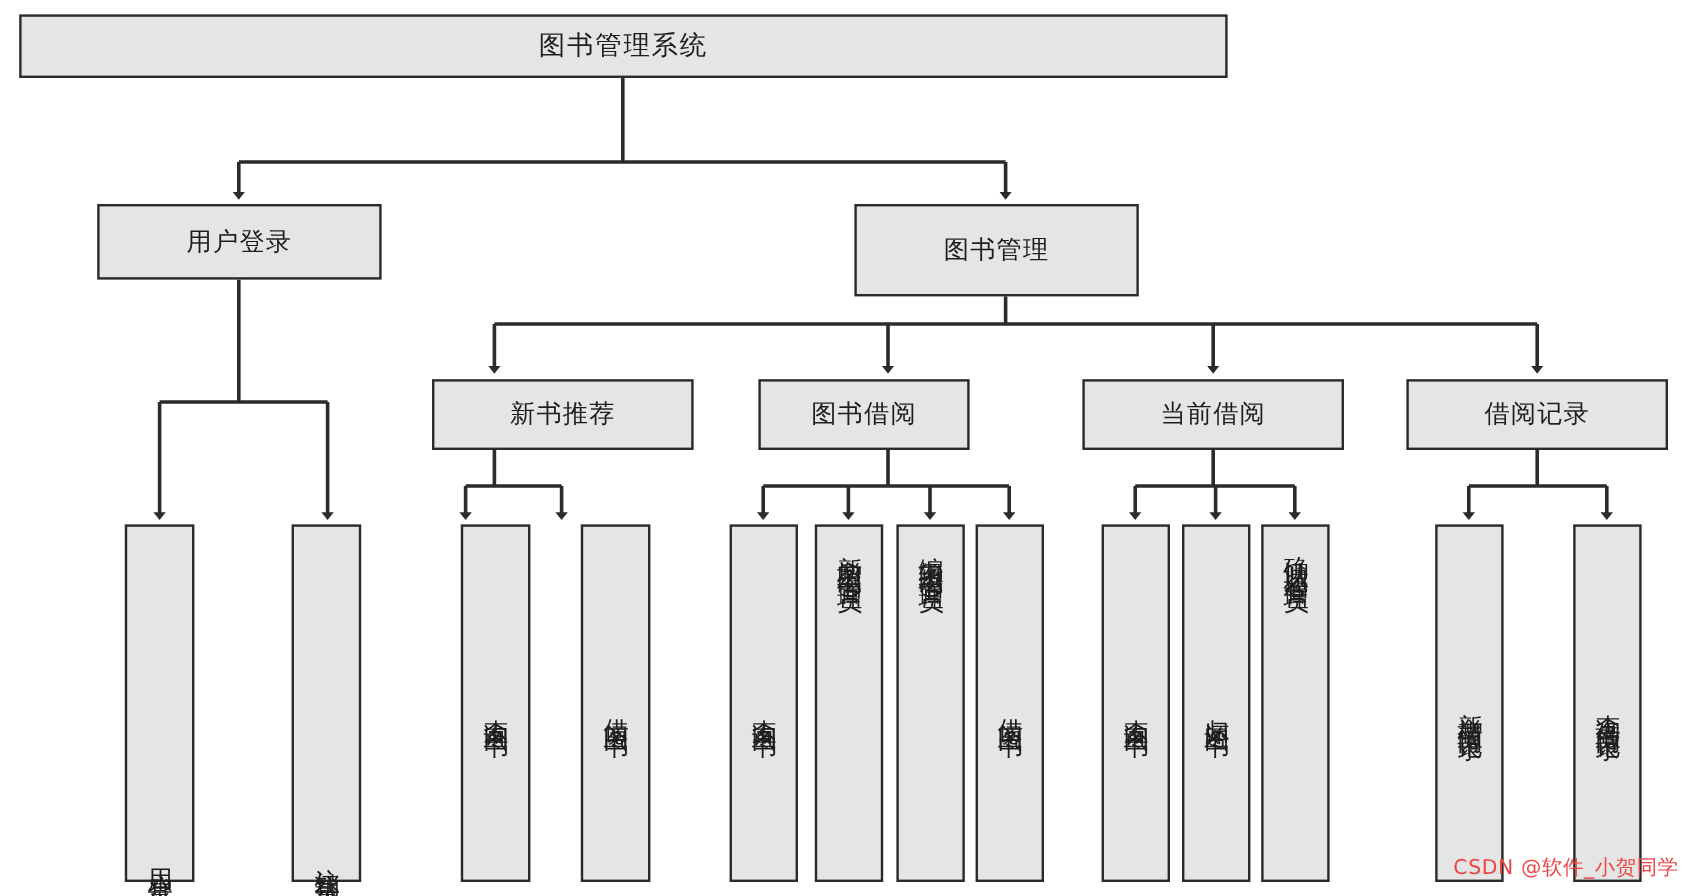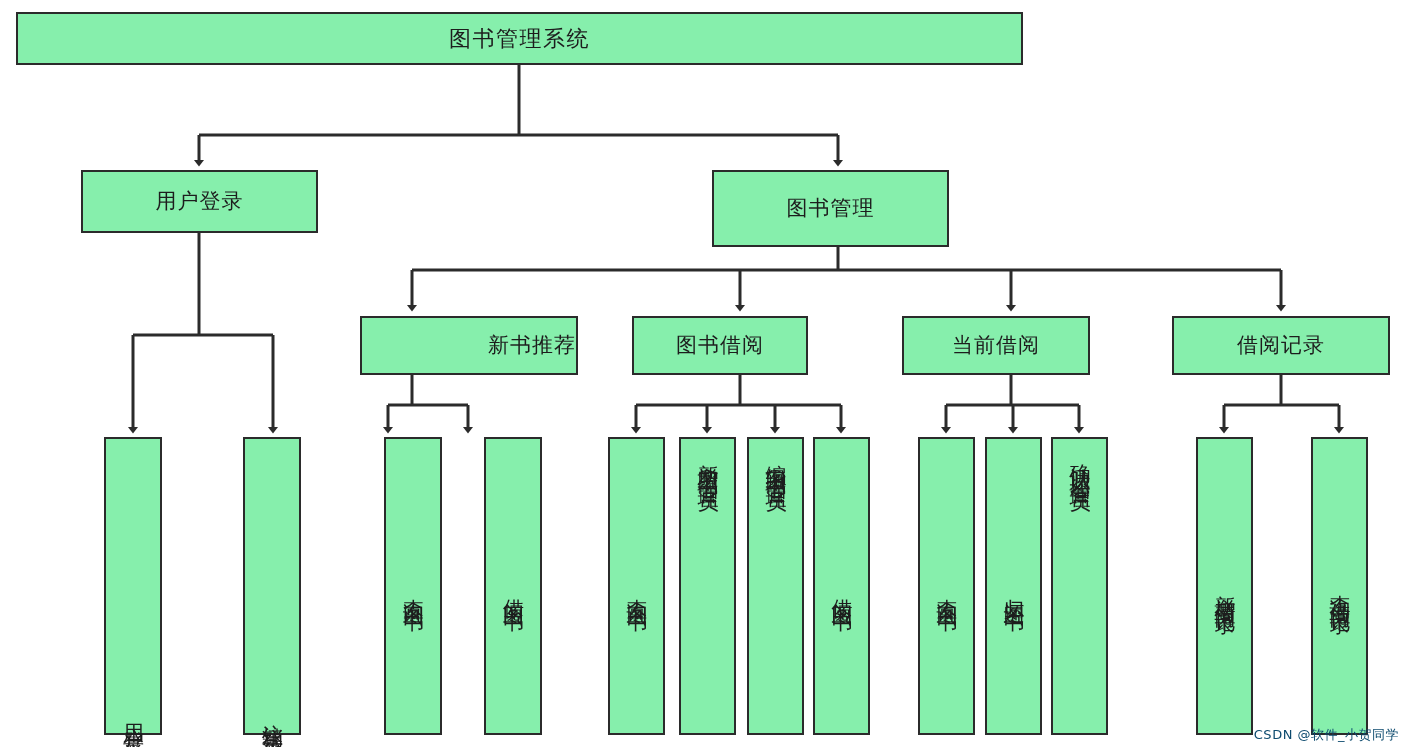--- a/index.html
+++ b/index.html
@@ -22,21 +22,21 @@
     position: absolute;
     left: 0;
     top: 0;
     width: 1405px;
     height: 747px;
     pointer-events: none;
   }
   .node {
     position: absolute;
     box-sizing: border-box;
-    background: #86efac;
+    background: #e5e5e5;
     border: 2px solid #2b2b2b;
     display: flex;
     align-items: center;
     justify-content: center;
     color: #1d1d1d;
   }
   .node-label {
     display: block;
     text-align: center;
     line-height: 1.18;
@@ -65,23 +65,23 @@
   .node.vert .node-label {
     writing-mode: vertical-rl;
     text-orientation: upright;
     font-size: 21px;
     letter-spacing: 4px;
     line-height: 1;
   }
   #watermark {
     position: absolute;
     right: 6px;
-    bottom: 3px;
-    font-size: 13px;
-    color: #0c4a6e;
+    bottom: 13px;
+    font-size: 17px;
+    color: #ef4444;
     letter-spacing: 0.5px;
     white-space: pre;
     user-select: none;
   }
 </style>
 </head>
 <body>
 
 <div id="diagram-root">
 
@@ -139,27 +139,27 @@
     <span class="node-label">图书管理系统</span>
   </div>
 
   <div class="node horiz" style="left:81px; top:170px; width:237px; height:63px;">
     <span class="node-label">用户登录</span>
   </div>
   <div class="node horiz" style="left:712px; top:170px; width:237px; height:77px;">
     <span class="node-label">图书管理</span>
   </div>
 
-  <div class="node horiz" style="left:360px; top:316px; width:218px; height:59px;justify-content:flex-end;">
+  <div class="node horiz" style="left:360px; top:316px; width:218px; height:59px;">
     <span class="node-label">新书推荐</span>
   </div>
   <div class="node horiz" style="left:632px; top:316px; width:176px; height:59px;">
     <span class="node-label">图书借阅</span>
   </div>
-  <div class="node horiz" style="left:902px; top:316px; width:188px; height:59px;">
+  <div class="node horiz" style="left:902px; top:316px; width:218px; height:59px;">
     <span class="node-label">当前借阅</span>
   </div>
   <div class="node horiz" style="left:1172px; top:316px; width:218px; height:59px;">
     <span class="node-label">借阅记录</span>
   </div>
 
   <div class="node vert bottomed" style="left:104px; top:437px; width:58px; height:298px;">
     <span class="node-label">用户登录</span>
   </div>
   <div class="node vert bottomed" style="left:243px; top:437px; width:58px; height:298px;">

